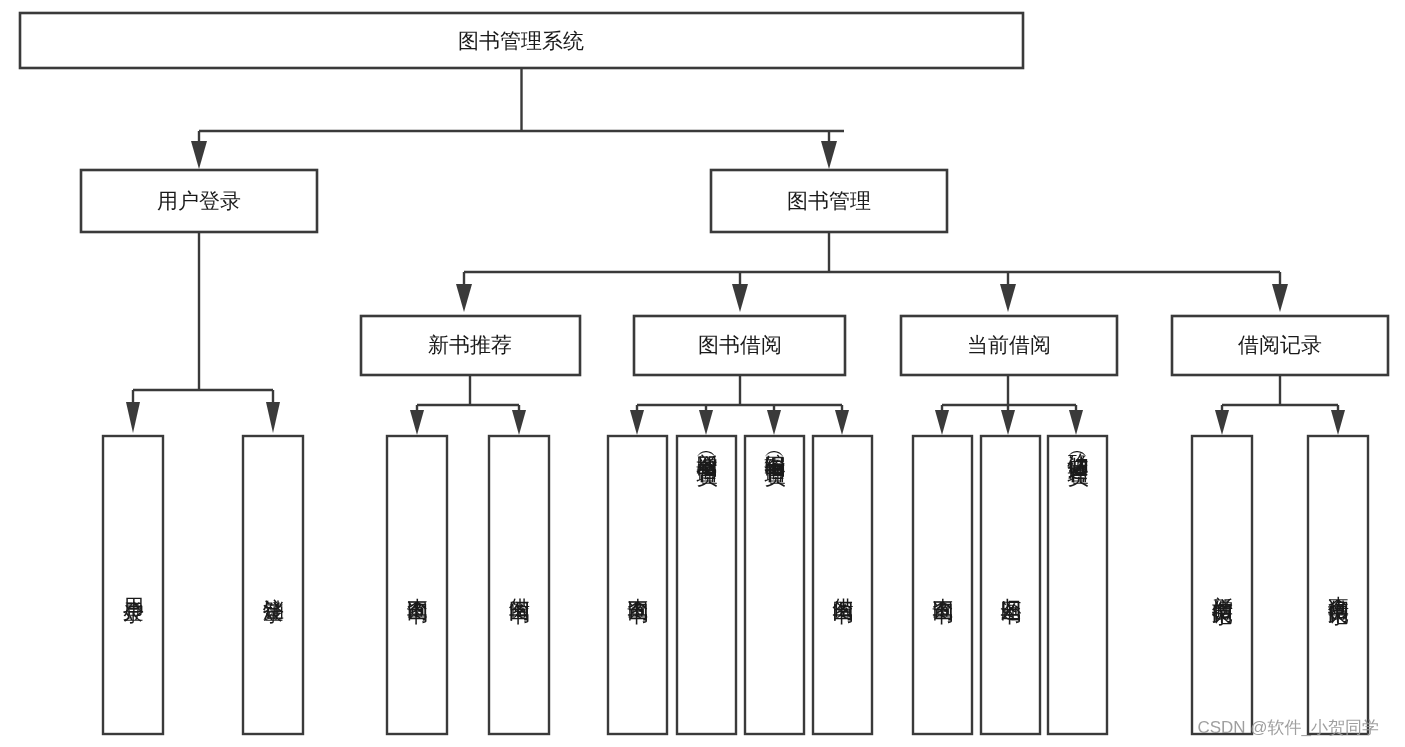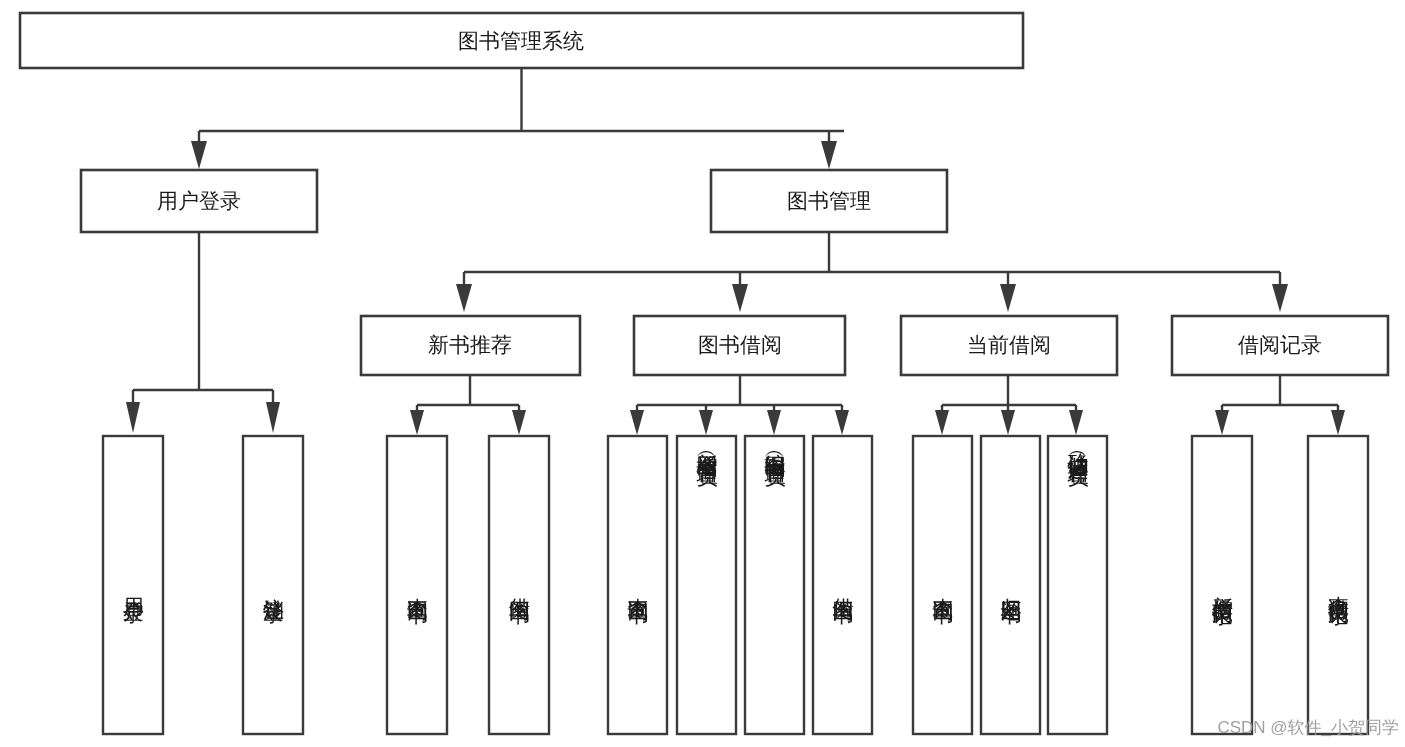--- a/index.html
+++ b/index.html
@@ -64,21 +64,21 @@
     font-family: "Liberation Sans", "DejaVu Sans", sans-serif;
     font-size: 21px;
     line-height: 1.28;
     letter-spacing: 2px;
     color: #1a1a1a;
     white-space: nowrap;
     text-align: center;
   }
   .watermark {
     position: absolute;
-    right: 6px;
+    right: 26px;
     bottom: 8px;
     font-family: "Liberation Sans", "DejaVu Sans", sans-serif;
     font-size: 17px;
     color: #9a9a9a;
     white-space: nowrap;
     opacity: 0.95;
   }
 </style>
 </head>
 <body>

